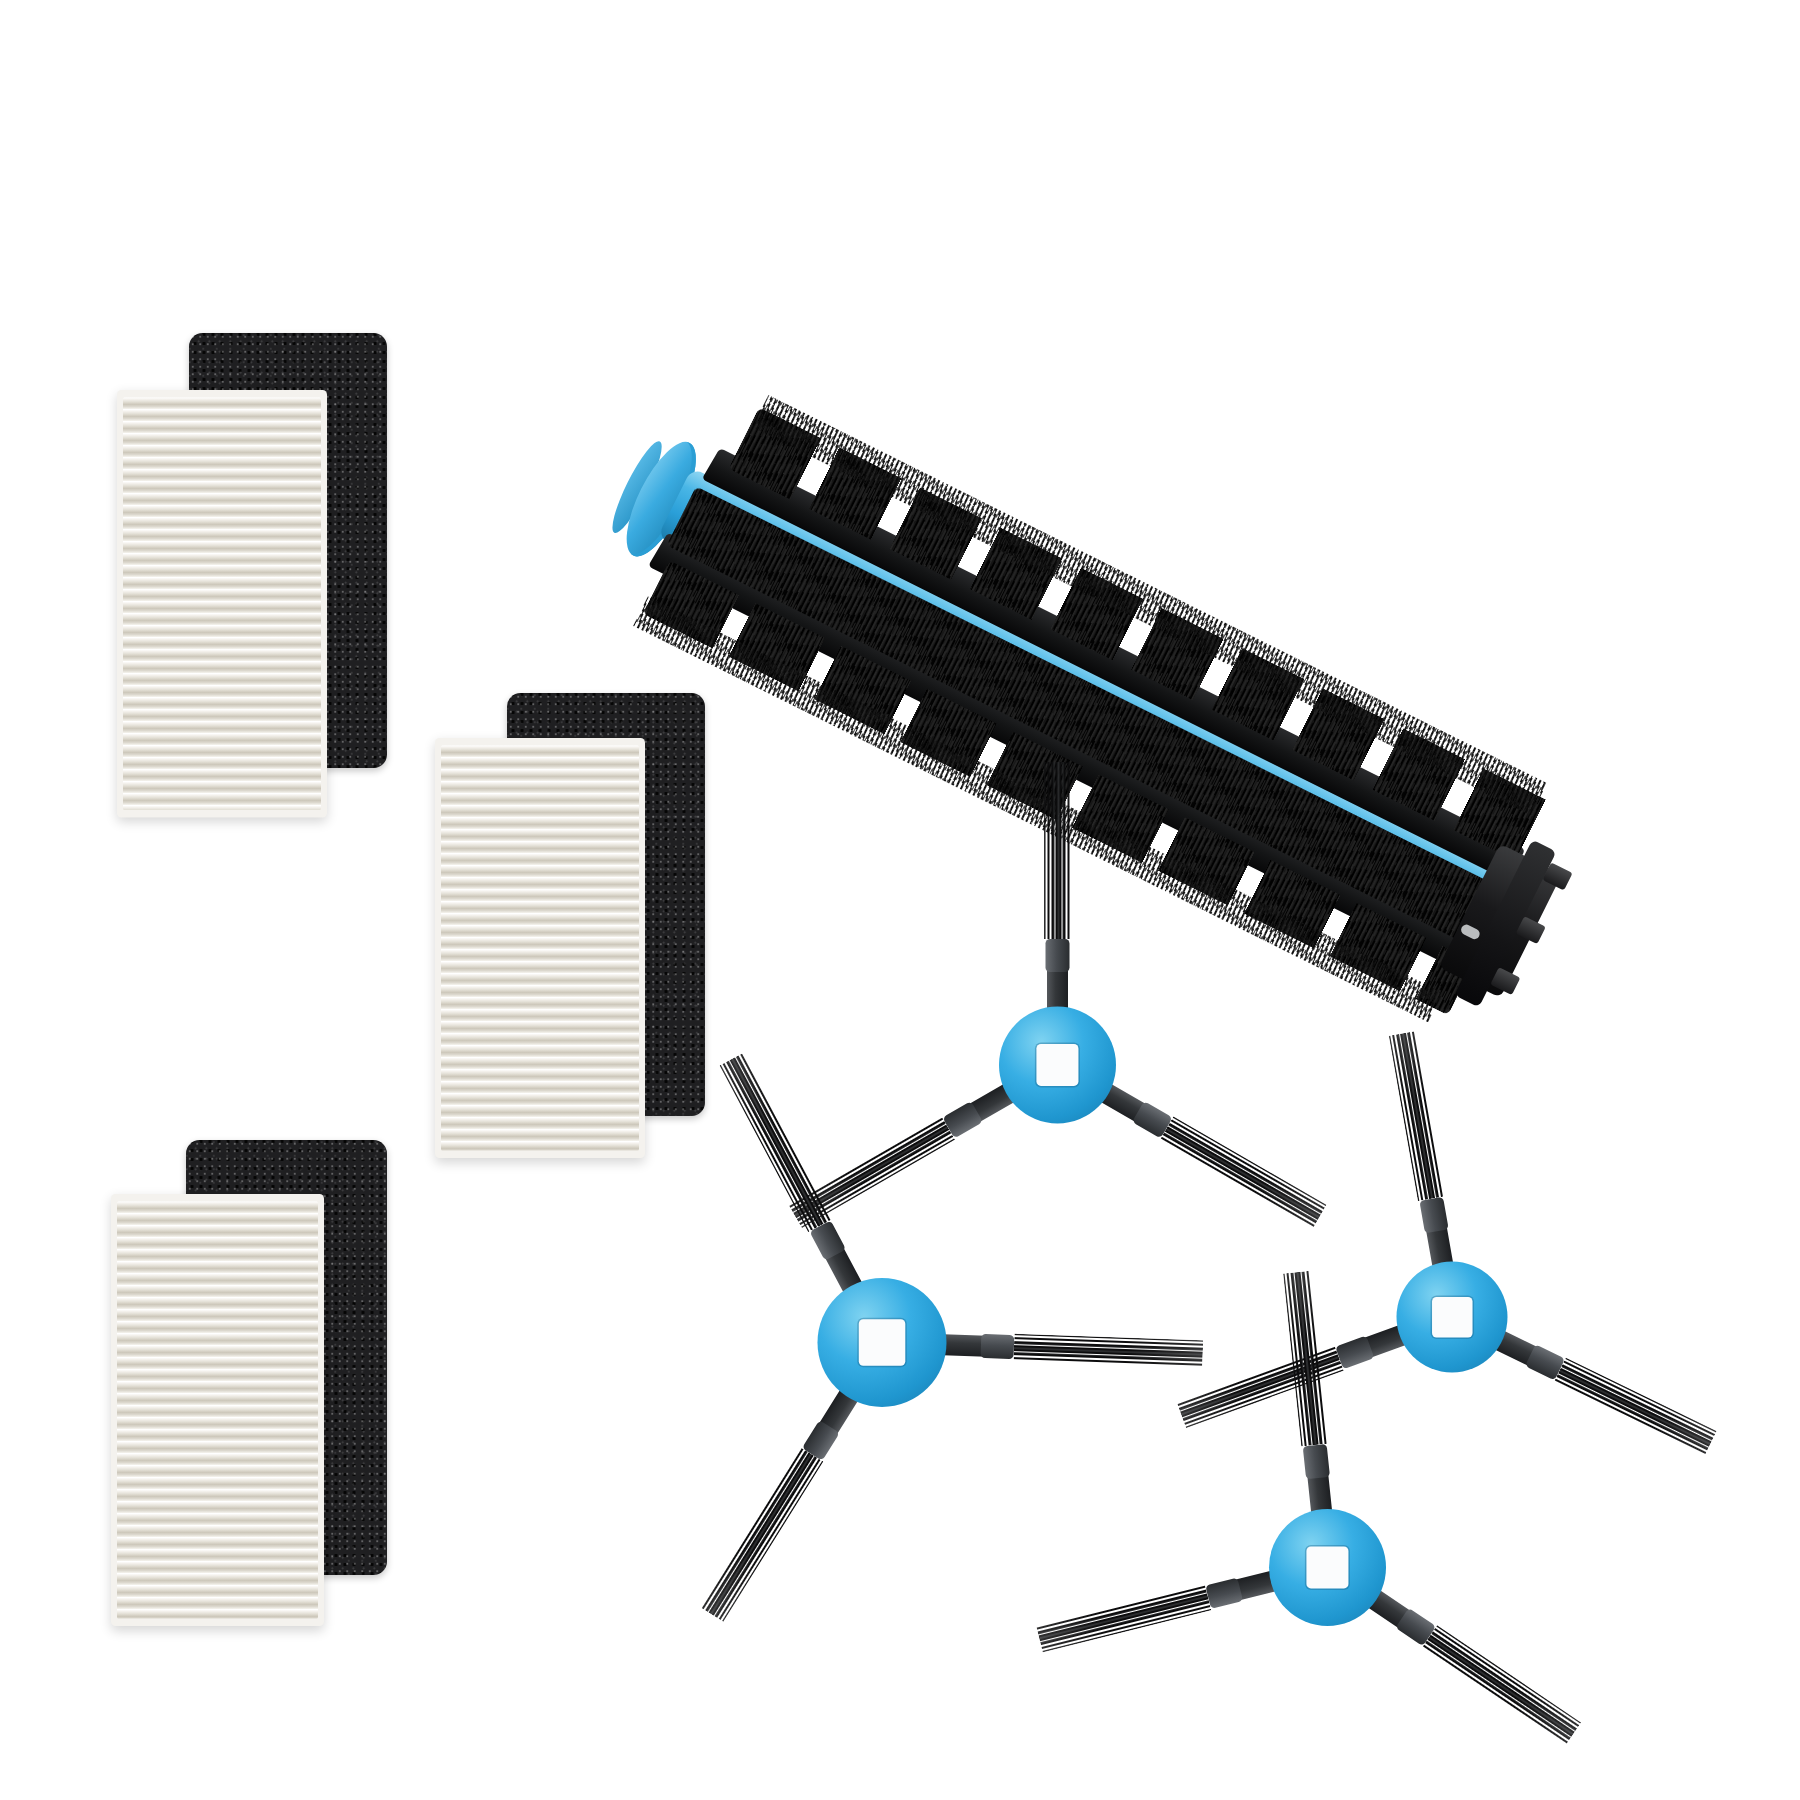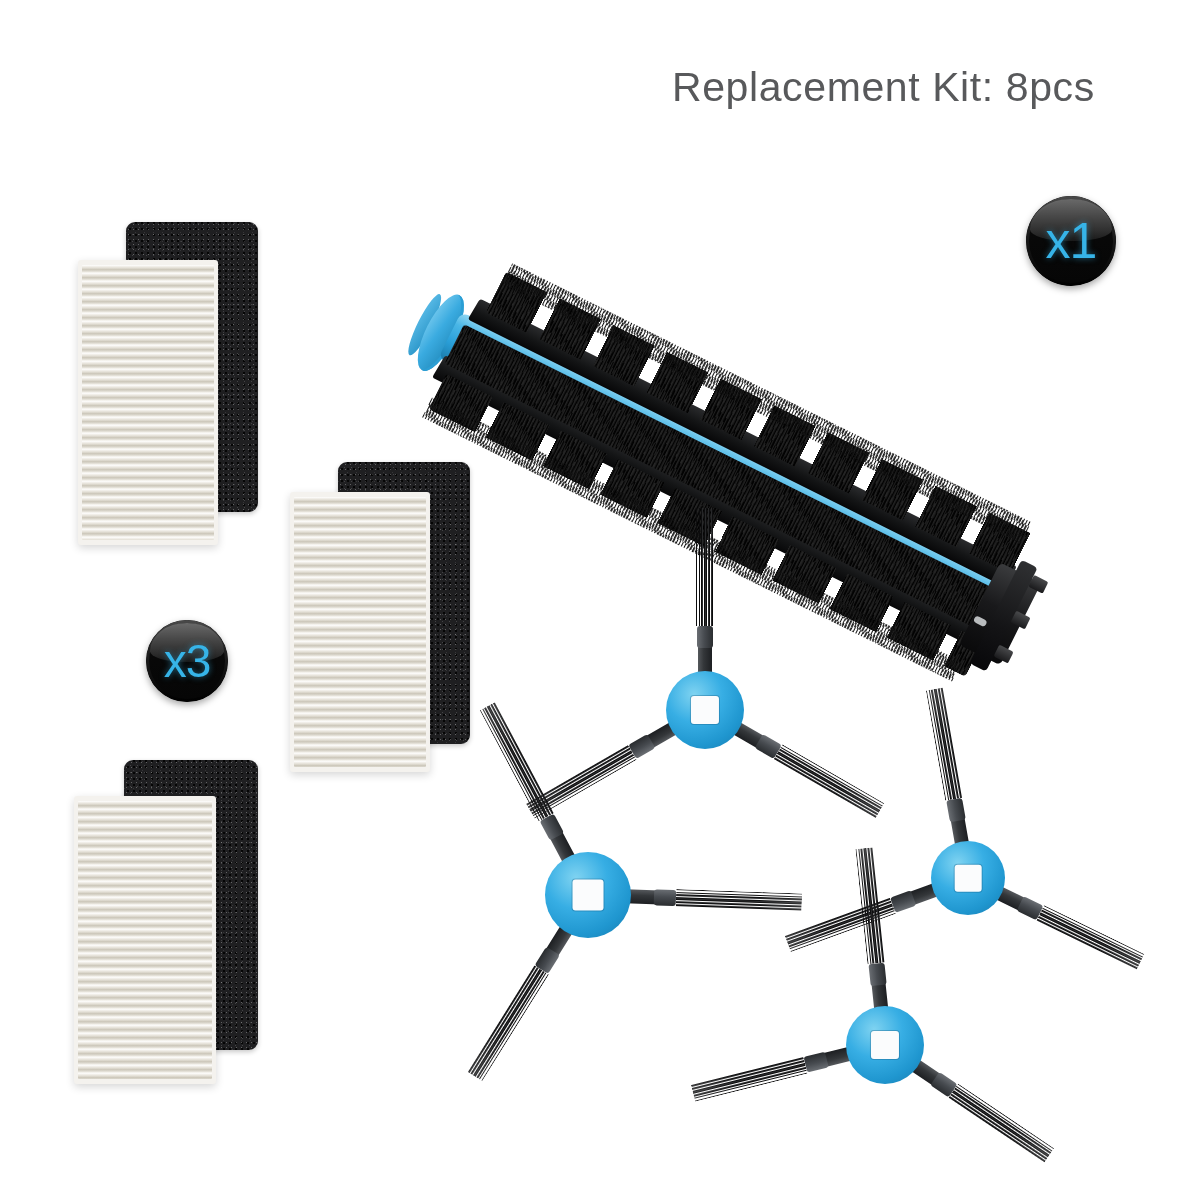--- a/index.html
+++ b/index.html
@@ -285,21 +285,20 @@
   .sb-bristles.splay {
     -webkit-mask-image: linear-gradient(to right, #000 0%, #000 62%, rgba(0,0,0,0.85) 100%);
     mask-image: linear-gradient(to right, #000 0%, #000 62%, rgba(0,0,0,0.85) 100%);
   }
 </style>
 </head>
 <body>
 
 <div id="stage">
 
-  <div id="kit-title">Replacement Kit: 8pcs</div>
 
   <div class="filter-set" style="left:78px; top:222px; width:200px; height:345px;">
     <div class="sponge" style="left:48px; top:0px; width:132px; height:290px;"></div>
     <div class="hepa" style="left:0px; top:38px; width:140px; height:285px;">
       <div class="pleats"></div>
     </div>
   </div>
 
   <div class="filter-set" style="left:290px; top:462px; width:200px; height:330px;">
     <div class="sponge" style="left:48px; top:0px; width:132px; height:282px;"></div>
@@ -411,28 +410,16 @@
       <div class="sb-bristles splay" style="left:82px; width:116px;"></div>
     </div>
     <div class="sb-arm" style="transform: rotate(166deg);">
       <div class="sb-spoke" style="width:76px;"></div>
       <div class="sb-collar" style="left:60px;"></div>
       <div class="sb-bristles splay" style="left:82px; width:116px;"></div>
     </div>
     <div class="sb-hub" style="width:78px; height:78px;"></div>
   </div>
 
-  <div class="count-badge" id="badge-x1">
-    <div class="rim"></div>
-    <div class="body"></div>
-    <div class="gloss"></div>
-    <div class="label">x1</div>
-  </div>
-
-  <div class="count-badge" id="badge-x3">
-    <div class="rim"></div>
-    <div class="body"></div>
-    <div class="gloss"></div>
-    <div class="label">x3</div>
-  </div>
+
 
 
 </div>
 
 </body></html>

